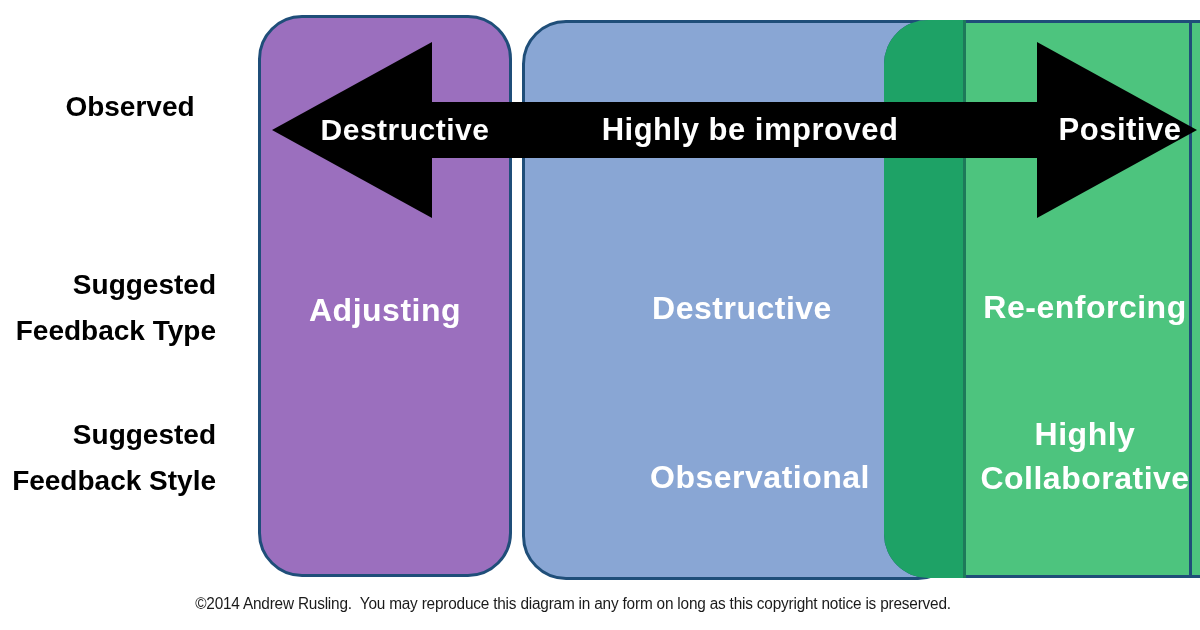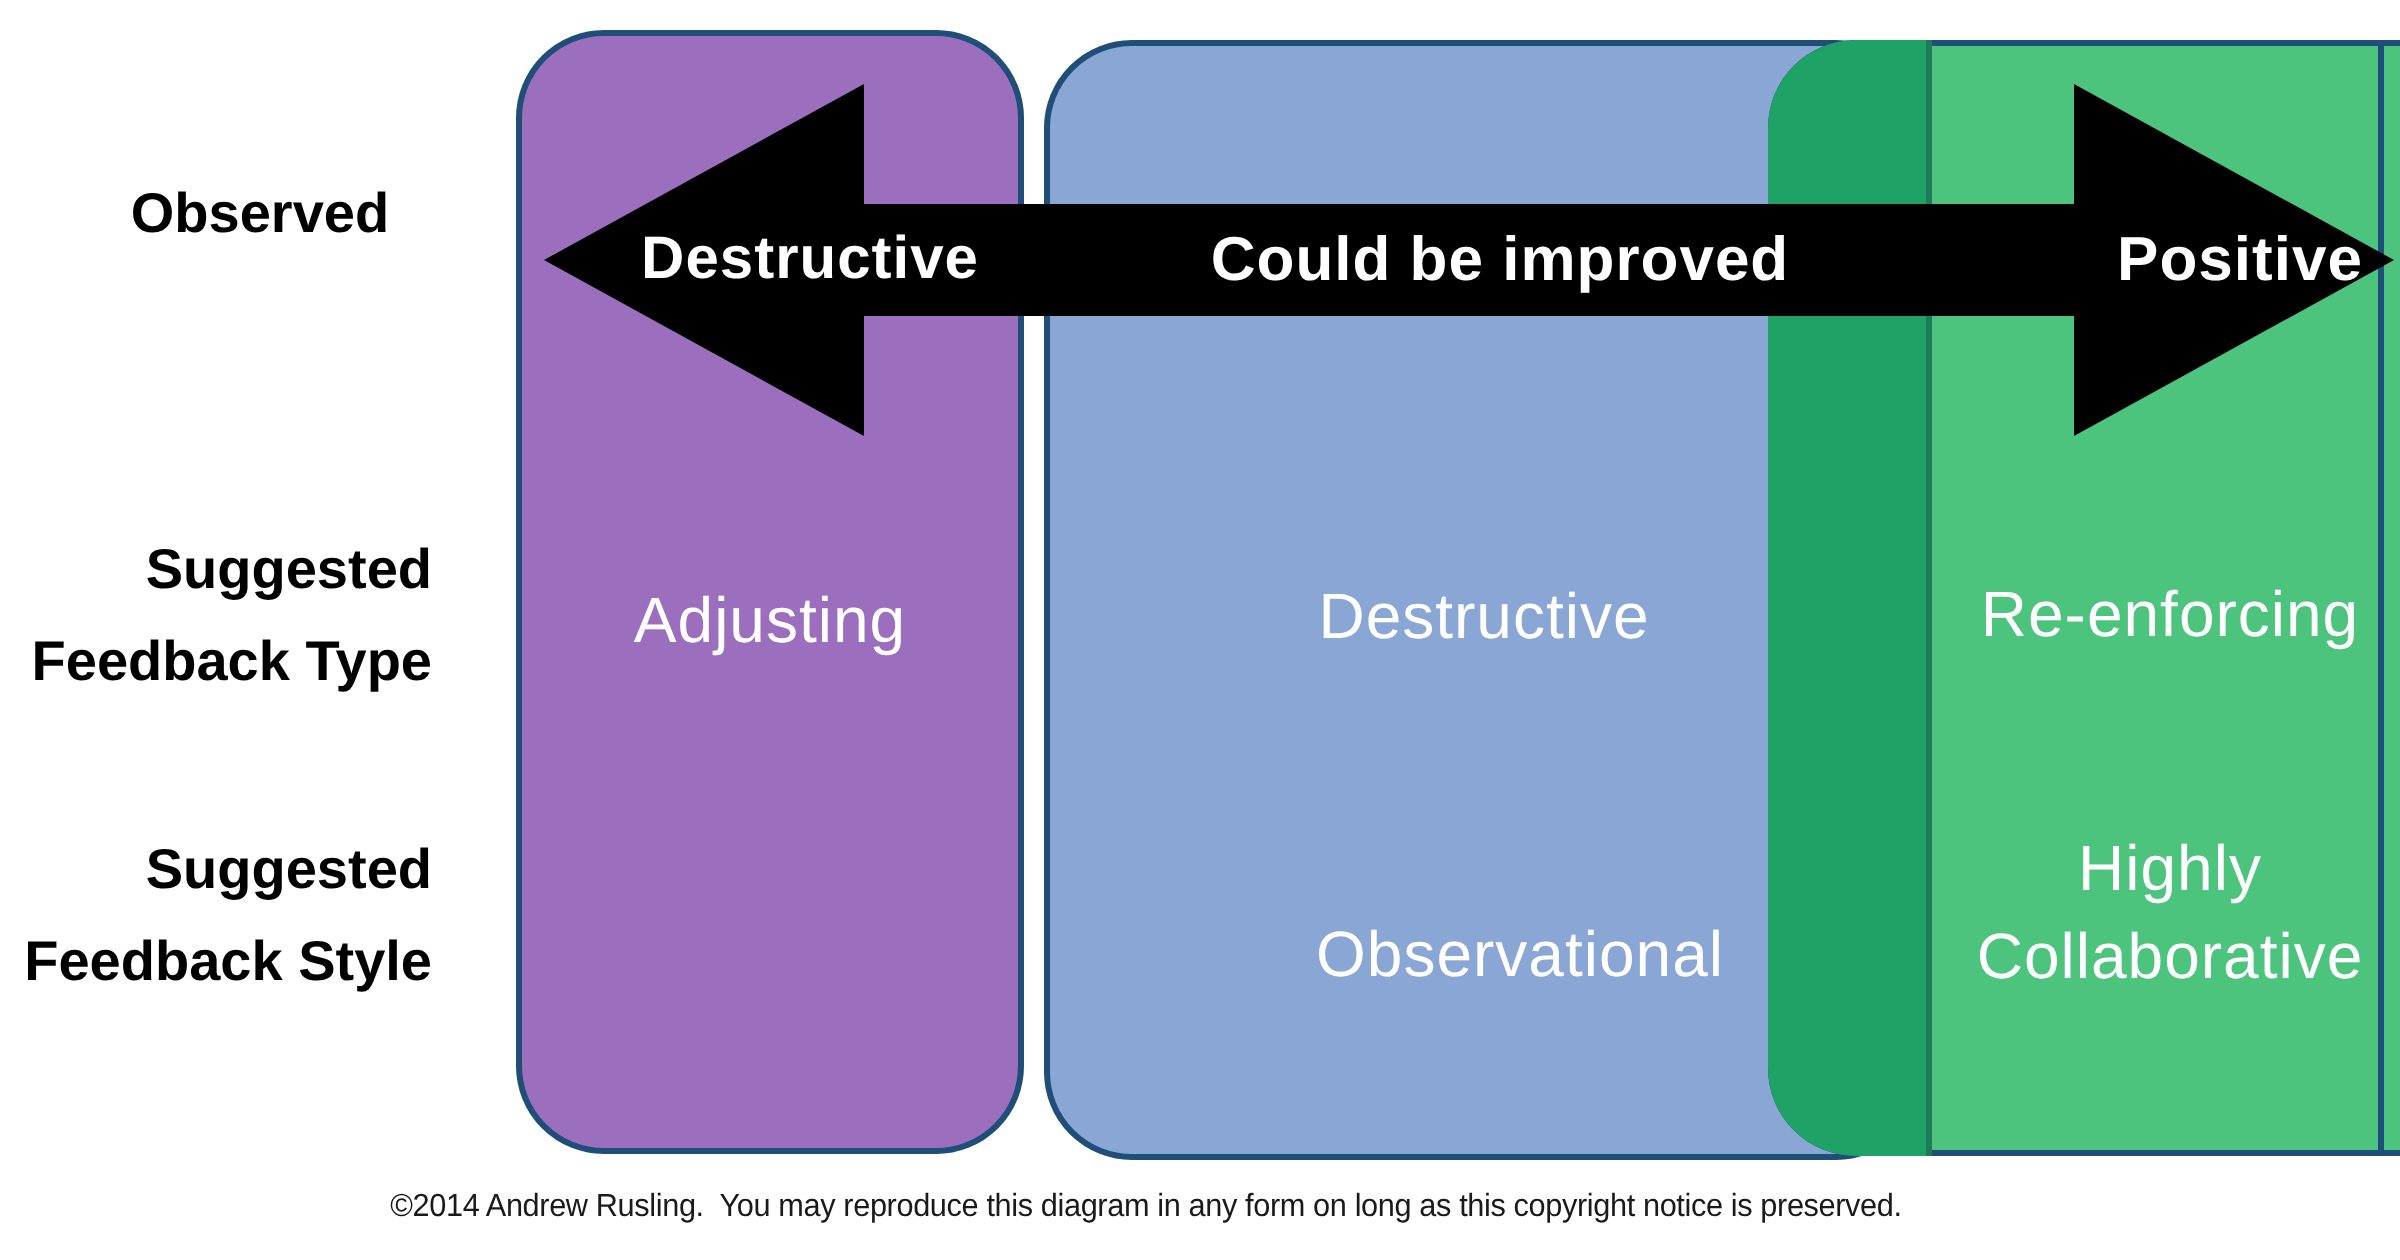--- a/index.html
+++ b/index.html
@@ -67,21 +67,21 @@
   .row-header {
     position: absolute; color: #000000; font-weight: bold;
     font-size: 28px; line-height: 48px; white-space: nowrap;
   }
   #hdr-behaviour { left: 0; width: 260px; top: 83px; text-align: center; }
   #hdr-type  { right: 984px; top: 262px; text-align: right; line-height: 46px; }
   #hdr-style { right: 984px; top: 412px; text-align: right; line-height: 46px; }
 
   
   .cell-label {
-    position: absolute; color: #ffffff; font-weight: normal;
+    position: absolute; color: #ffffff; font-weight: bold;
     font-size: 32px; text-align: center; white-space: nowrap;
     letter-spacing: 0.5px;
   }
   #cell-adjusting     { left: 258px; width: 254px; top: 289px; line-height: 42px; }
   #cell-constructive  { left: 522px; width: 440px; top: 287px; line-height: 42px; }
   #cell-reenforcing   { left: 935px; width: 300px; top: 286px; line-height: 42px; }
   #cell-structured    { left: 258px; width: 254px; top: 413px; line-height: 44px; }
   #cell-observational { left: 522px; width: 440px; top: 456px; line-height: 42px; margin-left: 18px; }
   #cell-highly        { left: 935px; width: 300px; top: 412px; line-height: 44px; }
 
@@ -103,21 +103,21 @@
   <div id="col-improve" class="col-box"></div>
   <div id="col-positive" class="col-box"></div>
   <div id="col-overlap" class="abs"></div>
   <div id="green-right-border" class="abs"></div>
 
   <div id="arrow-shaft" class="arrow-part"></div>
   <div id="arrow-head-left" class="arrow-part"></div>
   <div id="arrow-head-right" class="arrow-part"></div>
 
   <div id="lbl-destructive" class="arrow-label">Destructive</div>
-  <div id="lbl-improve" class="arrow-label">Could be improved</div>
+  <div id="lbl-improve" class="arrow-label">Highly be improved</div>
   <div id="lbl-positive" class="arrow-label">Positive</div>
 
   <div id="hdr-behaviour" class="row-header">
     <div>Observed</div>
   </div>
   <div id="hdr-type" class="row-header">
     <div>Suggested</div>
     <div>Feedback Type</div>
   </div>
   <div id="hdr-style" class="row-header">

